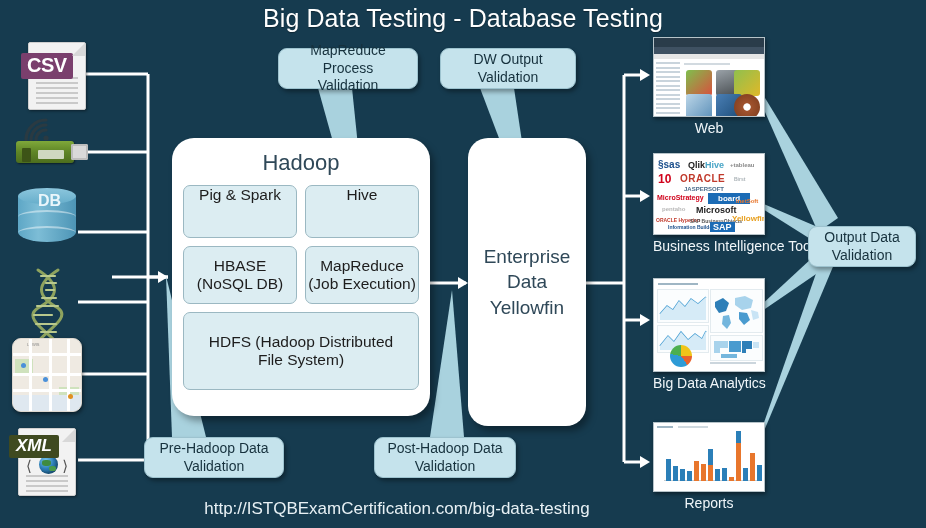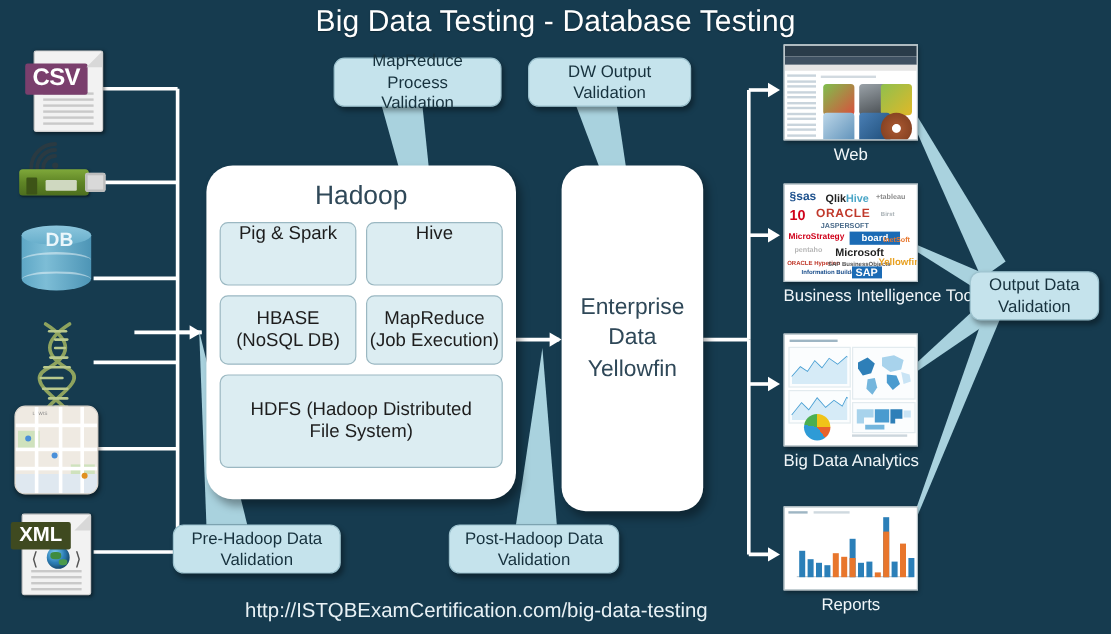--- a/index.html
+++ b/index.html
@@ -82,20 +82,21 @@
 
   .xml-doc { width: 56px; height: 66px; }
   .xml-badge {
     position: absolute; left: -10px; top: 6px;
     background: #3f4a20;
     color: #fff;
     font-size: 17px;
     font-weight: bold;
     padding: 1px 7px 2px 7px;
     border-radius: 2px;
+    font-style: italic;
   }
   .xml-globe {
     position: absolute; left: 20px; top: 26px;
     width: 19px; height: 19px; border-radius: 50%;
     background: radial-gradient(circle at 35% 30%, #79c8ef 0%, #2d7fb8 45%, #1d5d8c 100%);
     box-shadow: inset -2px -2px 3px rgba(0,0,0,.3);
   }
   .xml-globe::before {
     content:""; position:absolute; left:3px; top:5px;
     width:9px; height:6px; background:#3f8b3f; border-radius:40%;

